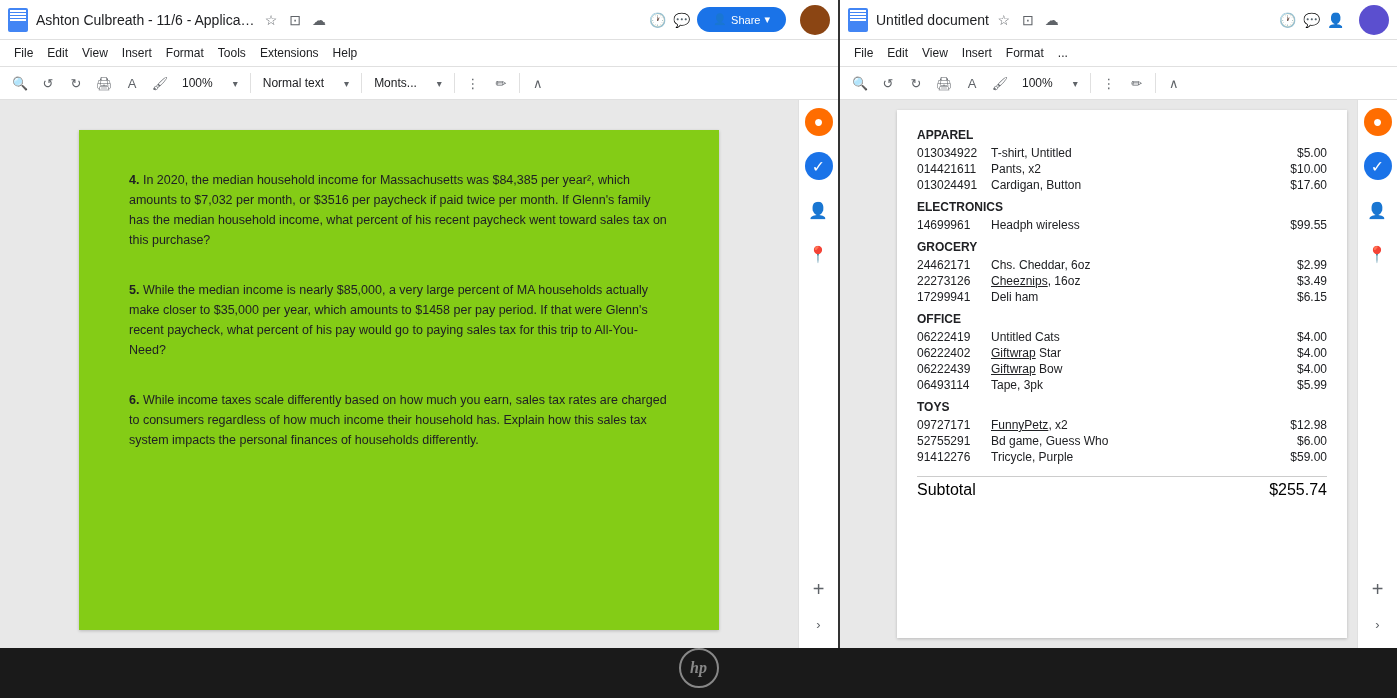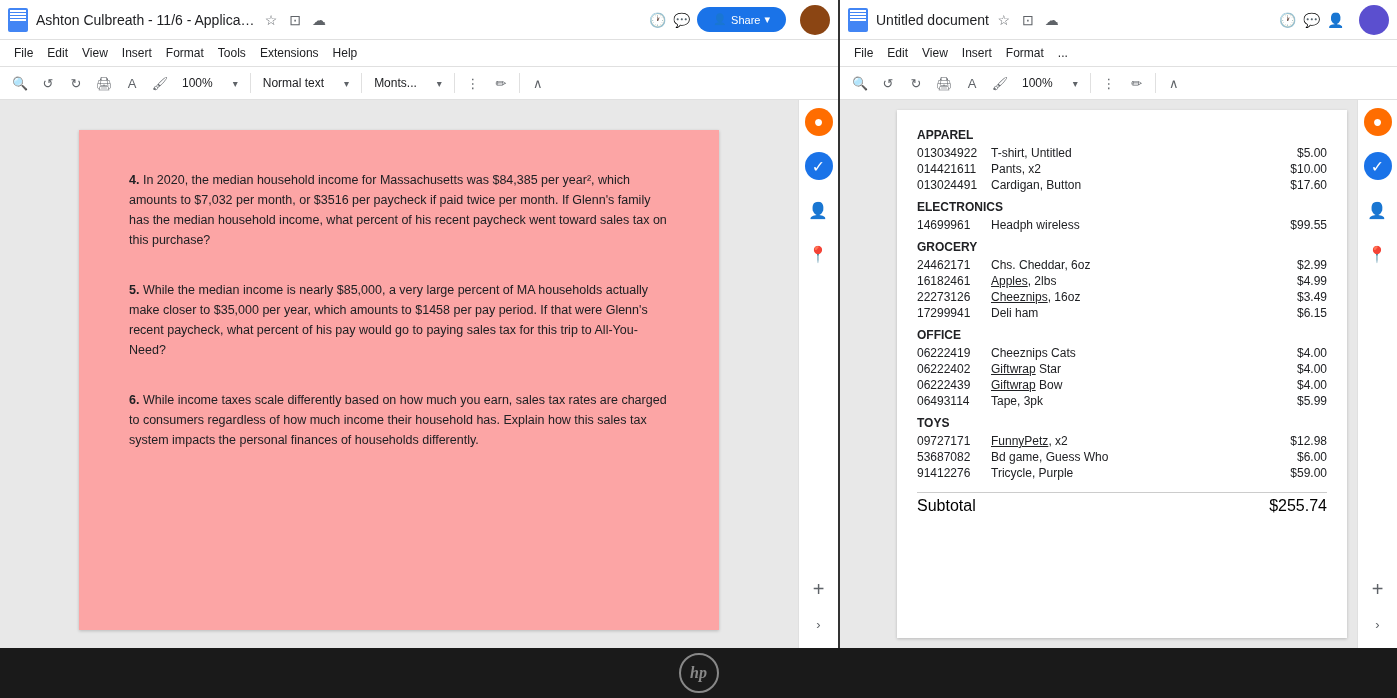--- a/index.html
+++ b/index.html
@@ -244,21 +244,21 @@
     .doc-content {
       flex: 1;
       padding: 30px 60px;
       background: #e8e8e8;
       overflow-y: auto;
       display: flex;
       justify-content: center;
     }
 
     .doc-page {
-      background: #fca5a5;
+      background: #84cc16;
       width: 100%;
       max-width: 640px;
       min-height: 500px;
       padding: 40px 50px;
       box-shadow: 0 1px 3px rgba(0,0,0,0.2);
     }
 
     .question {
       font-size: 12.5px;
       color: #202124;
@@ -330,21 +330,21 @@
       font-weight: 500;
     }
 
     .underline { text-decoration: underline; }
 
     
     .hp-bar {
       height: 50px;
       background: #1a1a1a;
       display: flex;
-      align-items: center;
+      align-items: flex-start;
       justify-content: center;
     }
 
     .hp-logo {
       width: 40px;
       height: 40px;
       border: 2px solid #888;
       border-radius: 50%;
       display: flex;
       align-items: center;
@@ -528,39 +528,34 @@
             <span class="item-price">$99.55</span>
           </div>
 
           <div class="receipt-category">GROCERY</div>
           <div class="receipt-row">
             <span class="item-code">24462171</span>
             <span class="item-name">Chs. Cheddar, 6oz</span>
             <span class="item-price">$2.99</span>
           </div>
           <div class="receipt-row">
-            <span class="item-code">16182461</span>
-            <span class="item-name"><span class="underline">Apples</span>, 2lbs</span>
-            <span class="item-price">$4.99</span>
-          </div>
-          <div class="receipt-row">
             <span class="item-code">22273126</span>
             <span class="item-name"><span class="underline">Cheeznips</span>, 16oz</span>
             <span class="item-price">$3.49</span>
           </div>
           <div class="receipt-row">
             <span class="item-code">17299941</span>
             <span class="item-name">Deli ham</span>
             <span class="item-price">$6.15</span>
           </div>
 
           <div class="receipt-category">OFFICE</div>
           <div class="receipt-row">
             <span class="item-code">06222419</span>
-            <span class="item-name">Cheeznips Cats</span>
+            <span class="item-name">Untitled Cats</span>
             <span class="item-price">$4.00</span>
           </div>
           <div class="receipt-row">
             <span class="item-code">06222402</span>
             <span class="item-name"><span class="underline">Giftwrap</span> Star</span>
             <span class="item-price">$4.00</span>
           </div>
           <div class="receipt-row">
             <span class="item-code">06222439</span>
             <span class="item-name"><span class="underline">Giftwrap</span> Bow</span>
@@ -572,21 +567,21 @@
             <span class="item-price">$5.99</span>
           </div>
 
           <div class="receipt-category">TOYS</div>
           <div class="receipt-row">
             <span class="item-code">09727171</span>
             <span class="item-name"><span class="underline">FunnyPetz</span>, x2</span>
             <span class="item-price">$12.98</span>
           </div>
           <div class="receipt-row">
-            <span class="item-code">53687082</span>
+            <span class="item-code">52755291</span>
             <span class="item-name">Bd game, Guess Who</span>
             <span class="item-price">$6.00</span>
           </div>
           <div class="receipt-row">
             <span class="item-code">91412276</span>
             <span class="item-name">Tricycle, Purple</span>
             <span class="item-price">$59.00</span>
           </div>
 
           <div class="receipt-subtotal">

